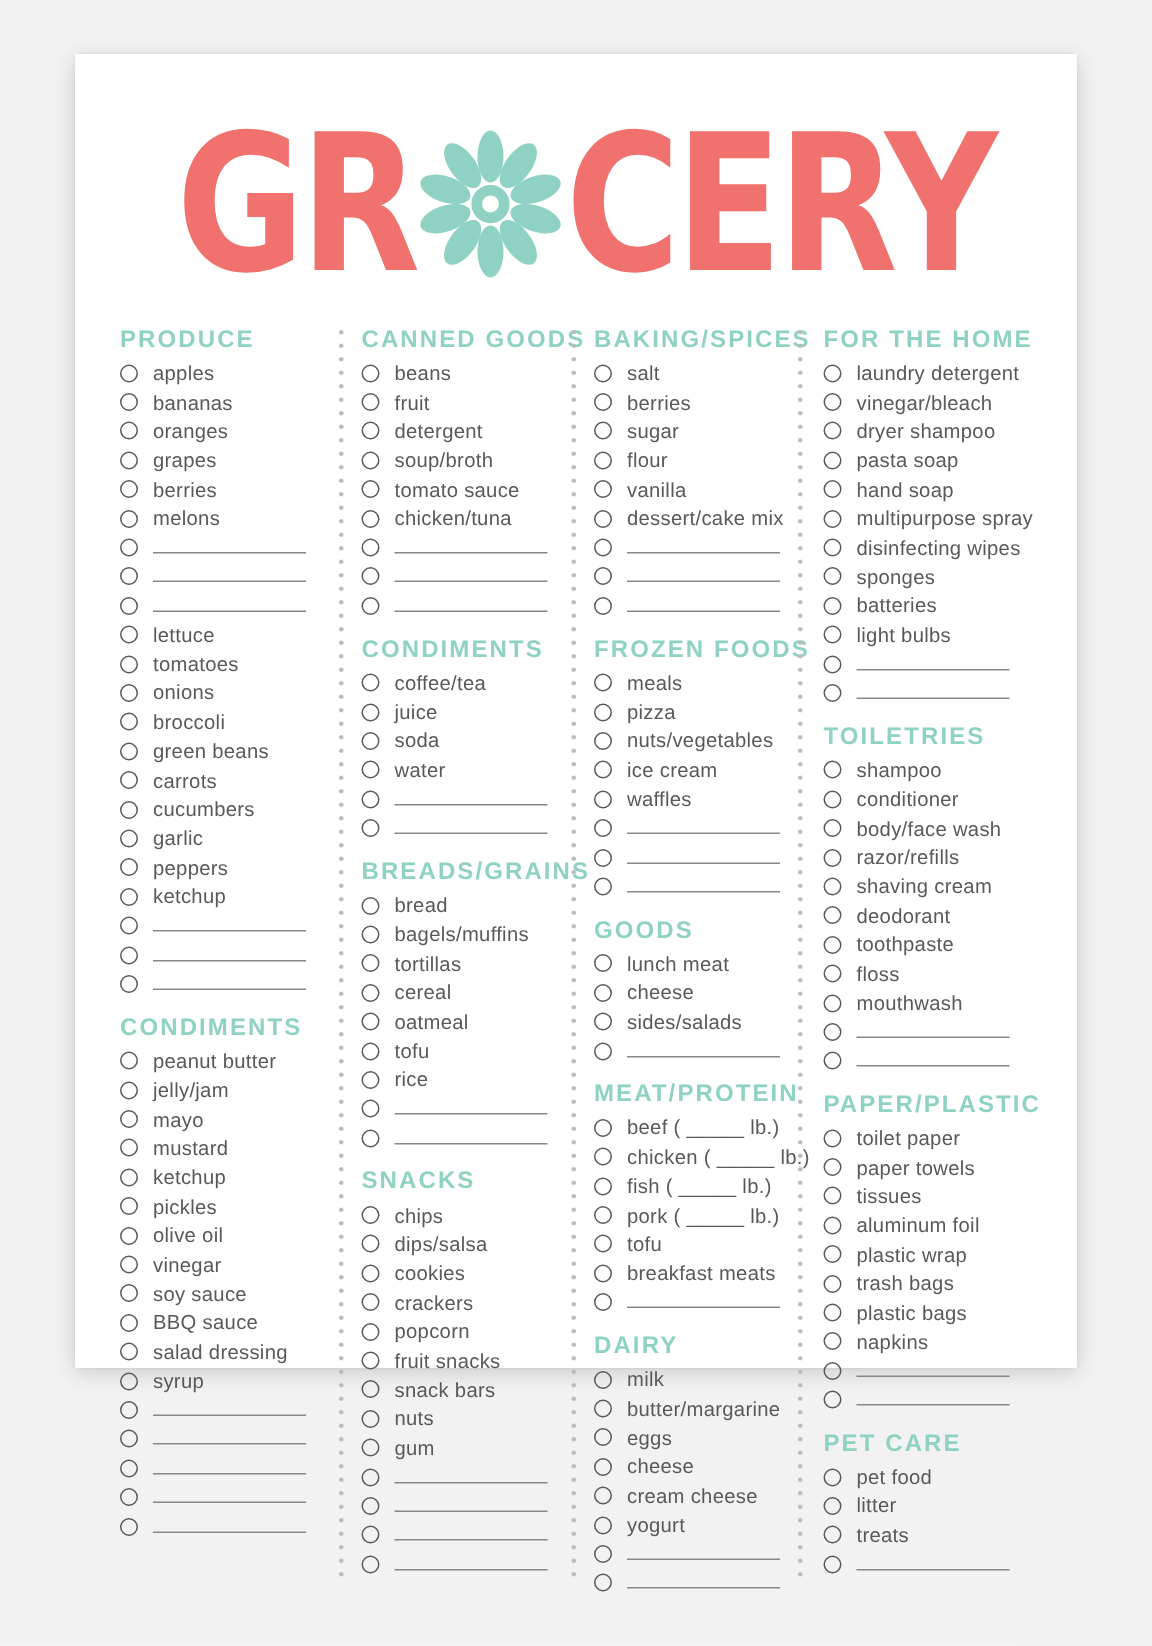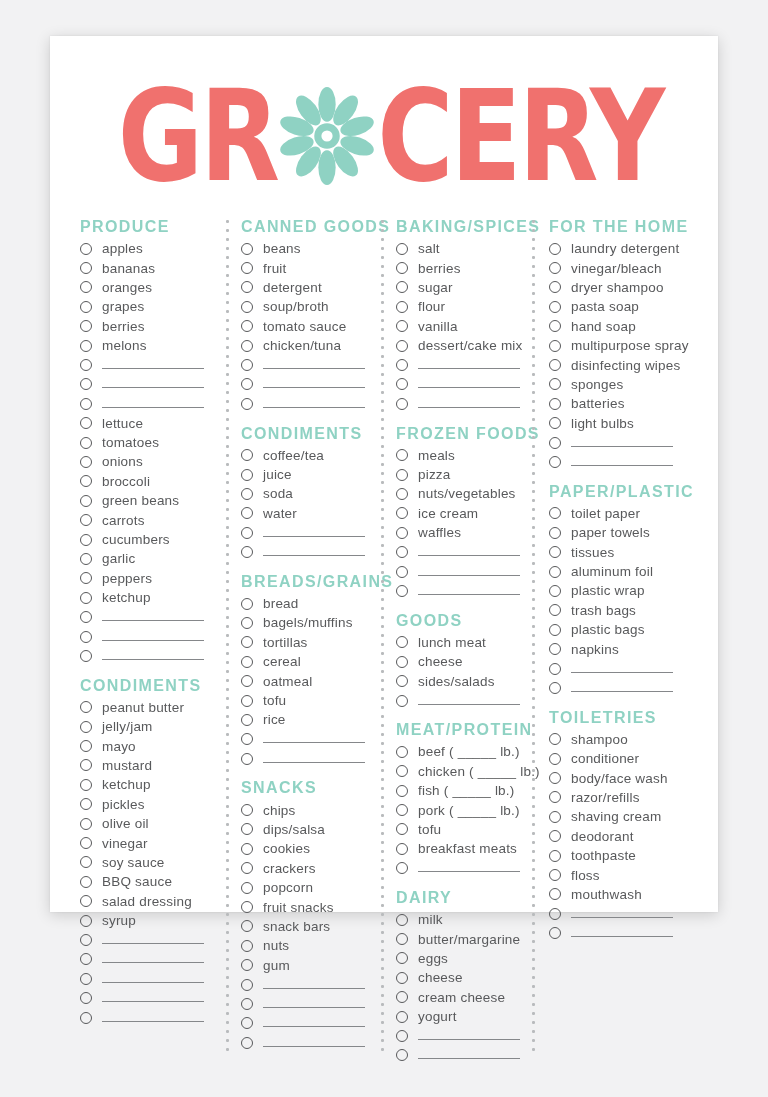--- a/index.html
+++ b/index.html
@@ -634,20 +634,67 @@
           <div class="row">
             <span class="circle"></span>
             <span class="line"></span>
           </div>
           <div class="row">
             <span class="circle"></span>
             <span class="line"></span>
           </div>
         </section>
         <section class="section">
+          <h2 class="sec-title">TOILETRIES</h2>
+          <div class="row">
+            <span class="circle"></span>
+            <span class="label">shampoo</span>
+          </div>
+          <div class="row">
+            <span class="circle"></span>
+            <span class="label">conditioner</span>
+          </div>
+          <div class="row">
+            <span class="circle"></span>
+            <span class="label">body/face wash</span>
+          </div>
+          <div class="row">
+            <span class="circle"></span>
+            <span class="label">razor/refills</span>
+          </div>
+          <div class="row">
+            <span class="circle"></span>
+            <span class="label">shaving cream</span>
+          </div>
+          <div class="row">
+            <span class="circle"></span>
+            <span class="label">deodorant</span>
+          </div>
+          <div class="row">
+            <span class="circle"></span>
+            <span class="label">toothpaste</span>
+          </div>
+          <div class="row">
+            <span class="circle"></span>
+            <span class="label">floss</span>
+          </div>
+          <div class="row">
+            <span class="circle"></span>
+            <span class="label">mouthwash</span>
+          </div>
+          <div class="row">
+            <span class="circle"></span>
+            <span class="line"></span>
+          </div>
+          <div class="row">
+            <span class="circle"></span>
+            <span class="line"></span>
+          </div>
+        </section>
+        <section class="section">
           <h2 class="sec-title">PAPER/PLASTIC</h2>
           <div class="row">
             <span class="circle"></span>
             <span class="label">toilet paper</span>
           </div>
           <div class="row">
             <span class="circle"></span>
             <span class="label">paper towels</span>
           </div>
           <div class="row">
@@ -677,60 +724,32 @@
           <div class="row">
             <span class="circle"></span>
             <span class="line"></span>
           </div>
           <div class="row">
             <span class="circle"></span>
             <span class="line"></span>
           </div>
         </section>
         <section class="section">
-          <h2 class="sec-title">TOILETRIES</h2>
-          <div class="row">
-            <span class="circle"></span>
-            <span class="label">shampoo</span>
-          </div>
-          <div class="row">
-            <span class="circle"></span>
-            <span class="label">conditioner</span>
-          </div>
-          <div class="row">
-            <span class="circle"></span>
-            <span class="label">body/face wash</span>
-          </div>
-          <div class="row">
-            <span class="circle"></span>
-            <span class="label">razor/refills</span>
-          </div>
-          <div class="row">
-            <span class="circle"></span>
-            <span class="label">shaving cream</span>
-          </div>
-          <div class="row">
-            <span class="circle"></span>
-            <span class="label">deodorant</span>
-          </div>
-          <div class="row">
-            <span class="circle"></span>
-            <span class="label">toothpaste</span>
-          </div>
-          <div class="row">
-            <span class="circle"></span>
-            <span class="label">floss</span>
-          </div>
-          <div class="row">
-            <span class="circle"></span>
-            <span class="label">mouthwash</span>
-          </div>
-          <div class="row">
-            <span class="circle"></span>
-            <span class="line"></span>
+          <h2 class="sec-title">PET CARE</h2>
+          <div class="row">
+            <span class="circle"></span>
+            <span class="label">pet food</span>
+          </div>
+          <div class="row">
+            <span class="circle"></span>
+            <span class="label">litter</span>
+          </div>
+          <div class="row">
+            <span class="circle"></span>
+            <span class="label">treats</span>
           </div>
           <div class="row">
             <span class="circle"></span>
             <span class="line"></span>
           </div>
         </section>
       </div>
     </div>
 </div>
 

